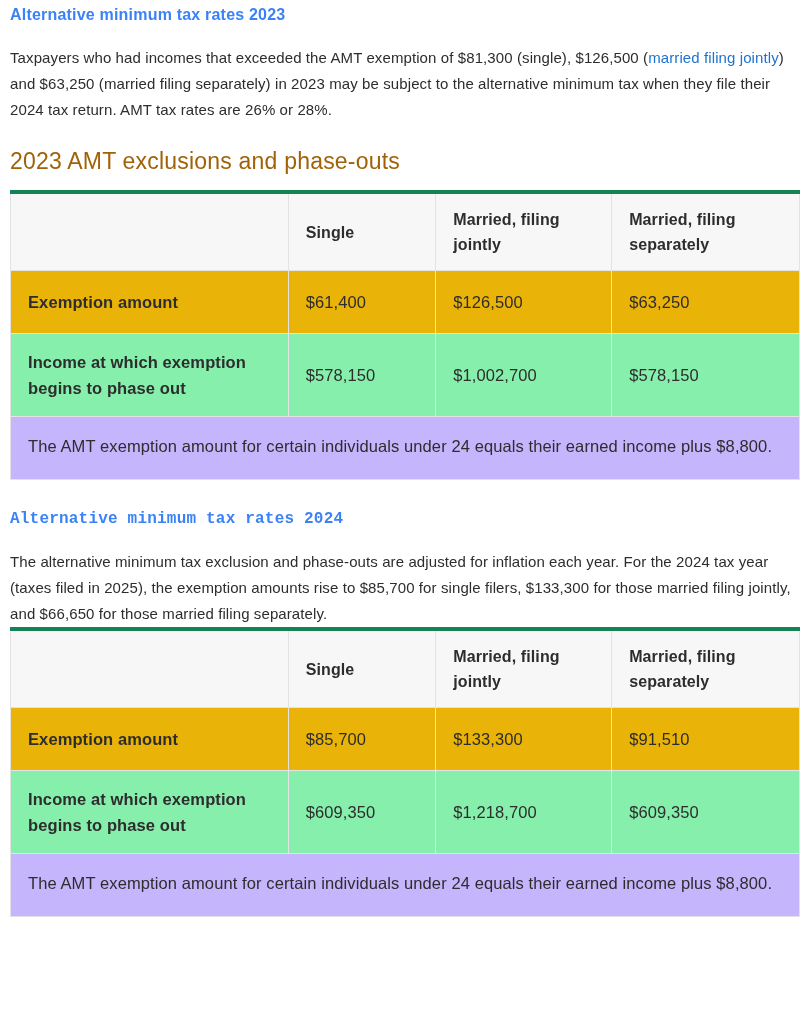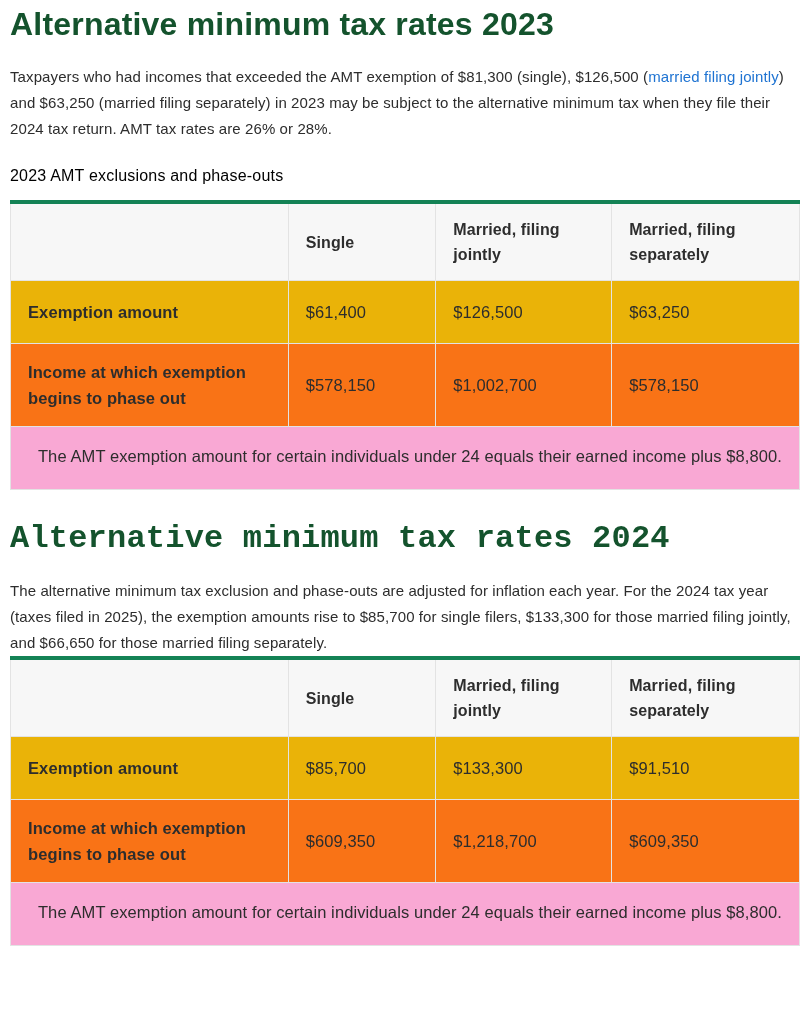--- a/index.html
+++ b/index.html
@@ -5,45 +5,45 @@
   html, body { margin:0; padding:0; background:#fff; }
   body {
     width:803px;
     font-family:"Liberation Sans", sans-serif;
     color:#2d2d2d;
     -webkit-font-smoothing:antialiased;
   }
   .page { padding:6px 3px 10px 10px; }
 
   .section-heading {
-    font-size:32px;
+    font-size:16px;
     font-weight:700;
-    color:#14532d;
+    color:#3b82f6;
     letter-spacing:0.2px;
     margin:0;
   }
   .section-2024 .section-heading { margin-top:30px;font-family:Liberation Mono, monospace; }
 
   .intro {
     font-size:15px;
     line-height:26px;
     color:#2d2d2d;
     margin:21px 0 0;
     letter-spacing:0.1px;
   }
   .inline-link {
     color:#1e73d2;
     text-decoration:none;
     cursor:pointer;
   }
 
   .table-title {
-    font-size:16px;
+    font-size:23px;
     font-weight:400;
-    color:#000000;
+    color:#a16207;
     letter-spacing:0.2px;
     margin:25px 0 15px;
   }
 
   table.amt-table {
     width:100%;
     border-collapse:collapse;
     border-top:4px solid #148255;
     font-size:16.5px;
     color:#2d2d2d;
@@ -57,32 +57,31 @@
     letter-spacing:0.1px;
   }
   .amt-table thead th {
     background:#f7f7f7;
     font-weight:700;
     font-size:16px;
     line-height:25px;
     height:56px;
   }
   .amt-table tbody tr.row-white { background:#eab308; }
-  .amt-table tbody tr.row-gray  { background:#f97316; }
+  .amt-table tbody tr.row-gray  { background:#86efac; }
   .amt-table tbody tr.row-white td { height:42px; }
   .amt-table tbody tr.row-gray  td { height:62px; }
   .amt-table .row-label {
     font-weight:700;
     line-height:26px;
   }
   .amt-table tfoot td {
-    background:#f9a8d4;
+    background:#c4b5fd;
     line-height:26px;
     padding:16px 17px 20px;
-    text-align:right;
   }
 
   col.c-label { width:35.2%; }
   col.c-single { width:18.7%; }
   col.c-mfj { width:22.3%; }
   col.c-mfs { width:23.8%; }
 </style>
 </head>
 <body>
 

